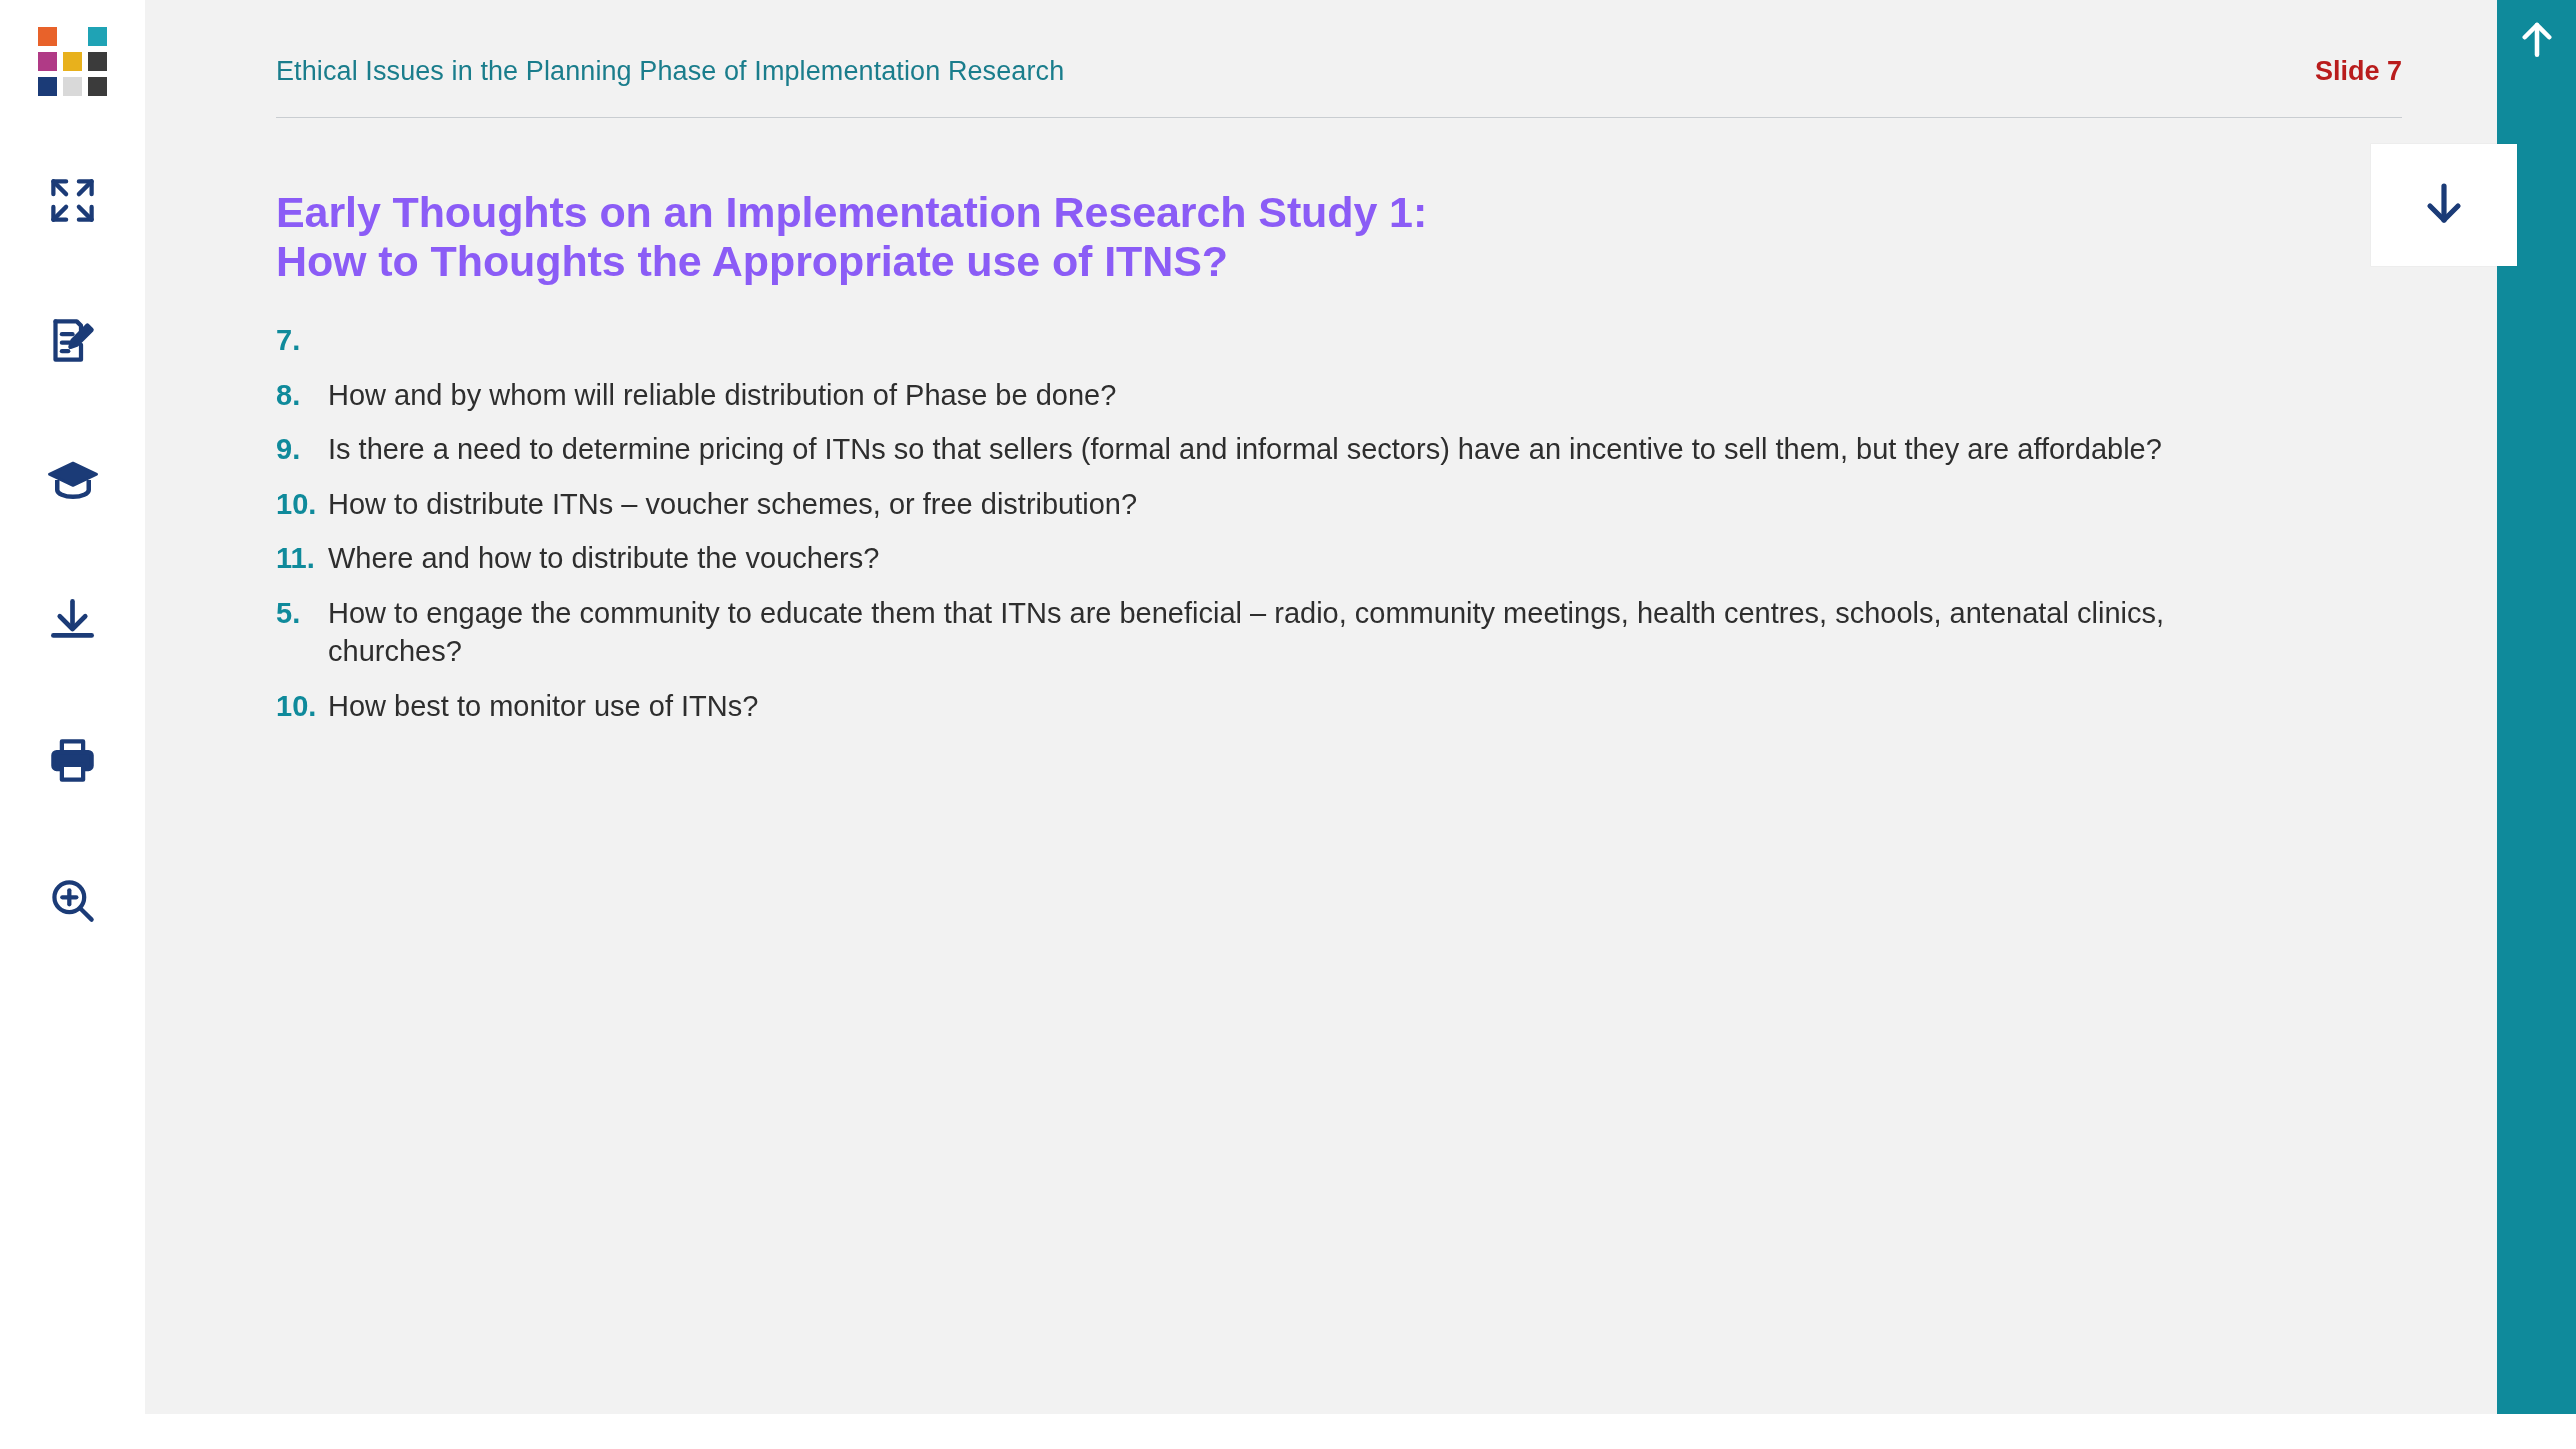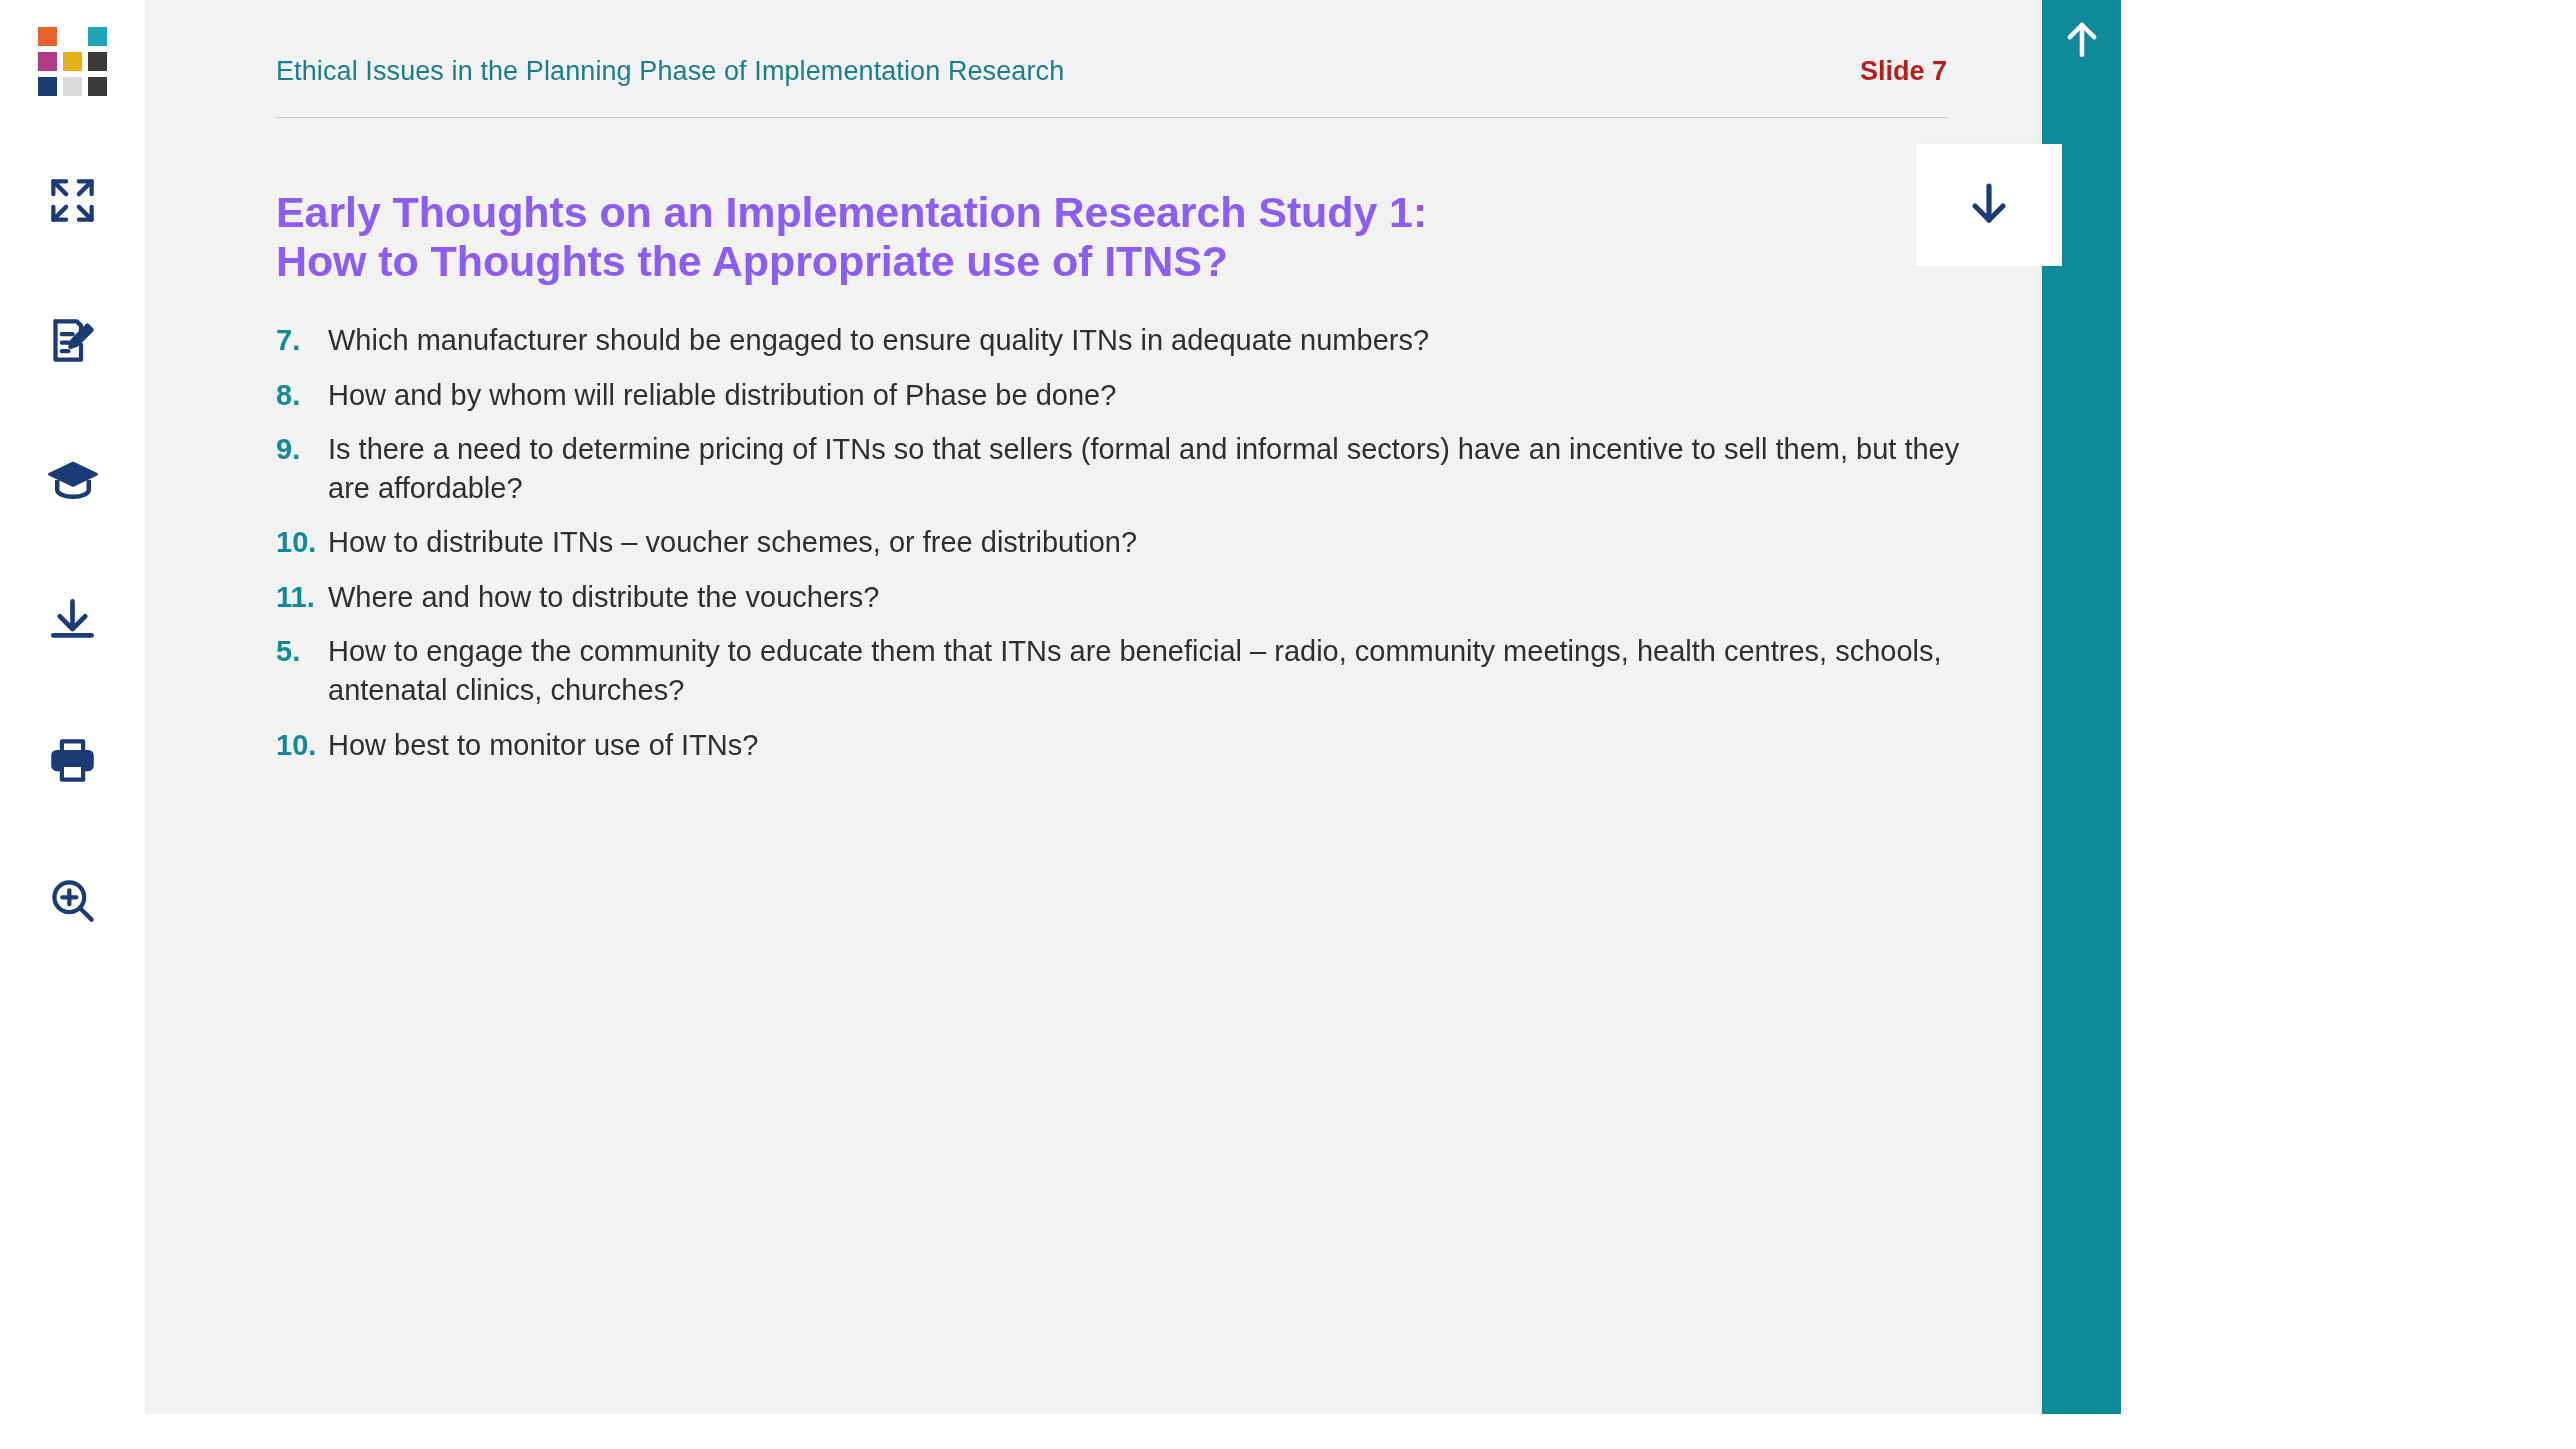--- a/index.html
+++ b/index.html
@@ -6,21 +6,21 @@
   html, body {
     width: 2576px;
     height: 1449px;
     background: #ffffff;
     font-family: "Liberation Sans", sans-serif;
     overflow: hidden;
   }
 
   #app {
     position: relative;
-    width: 2121px;
+    width: 2576px;
     height: 1449px;
     display: flex;
   }
 
   
   .toolbar {
     width: 145px;
     height: 100%;
     background: #ffffff;
     display: flex;
@@ -264,21 +264,20 @@
 
     <div class="slide-body">
       <h1 class="deck-title">
         <span class="l1">Early Thoughts on an Implementation Research Study 1:</span>
         <span class="l2">How to Thoughts the Appropriate use of ITNS?</span>
       </h1>
 
       <ul class="qlist">
         <li>
           <span class="num">7.</span>
-          <span class="txt">Which manufacturer should be engaged to ensure quality ITNs in adequate numbers?</span>
         </li>
         <li>
           <span class="num">8.</span>
           <span class="txt">How and by whom will reliable distribution of Phase be done?</span>
         </li>
         <li>
           <span class="num">9.</span>
           <span class="txt">Is there a need to determine pricing of ITNs so that sellers (formal and informal sectors) have an incentive to sell them, but they are affordable?</span>
         </li>
         <li>

